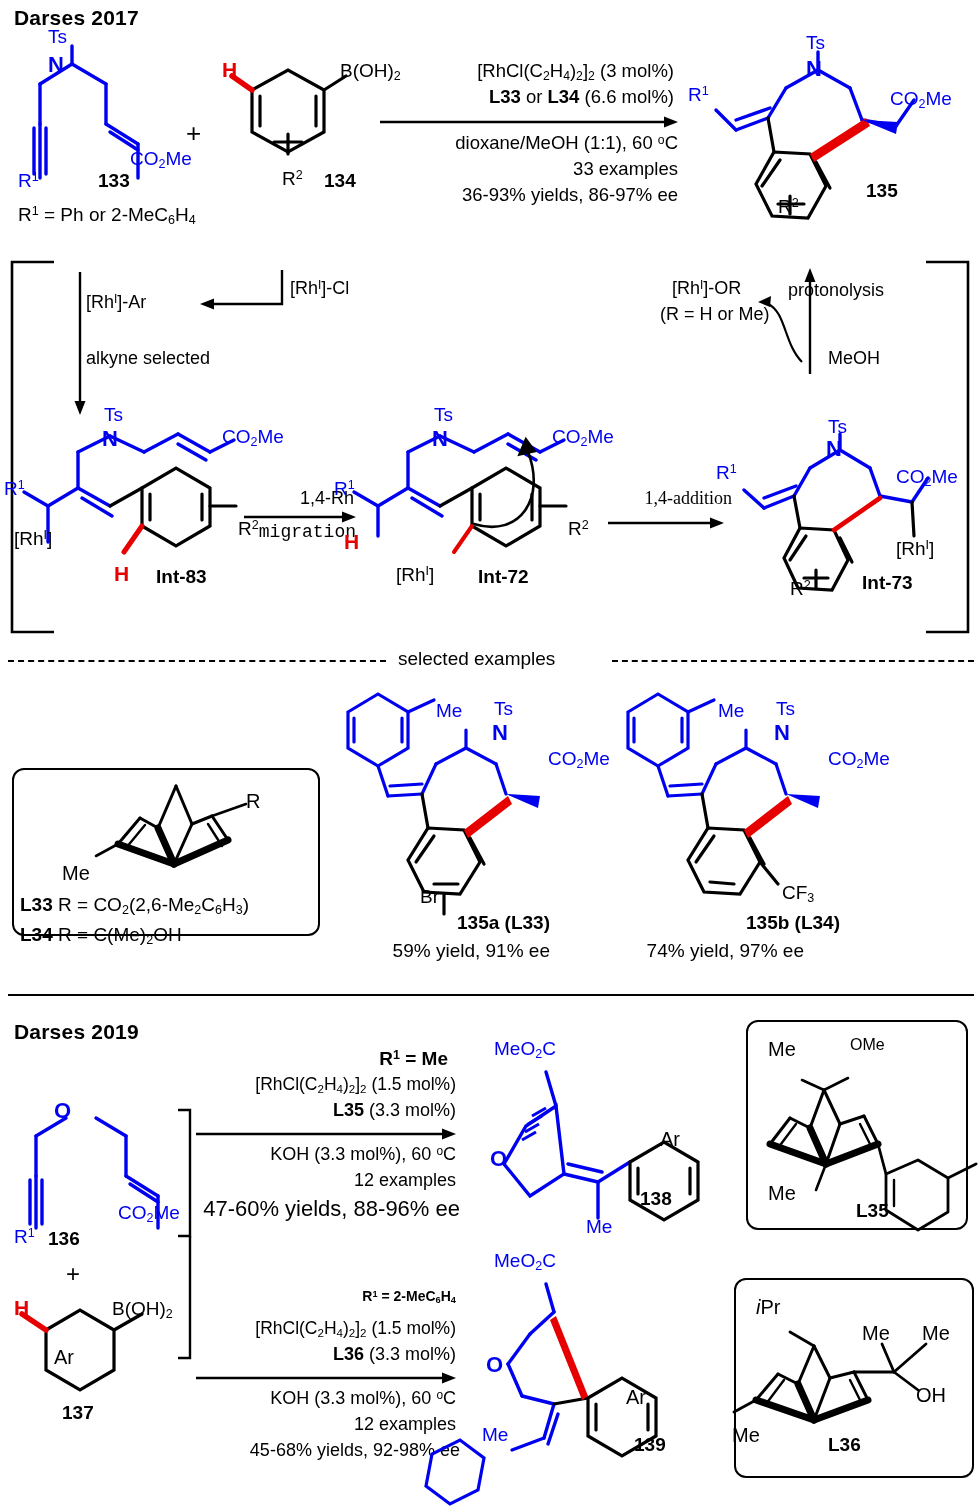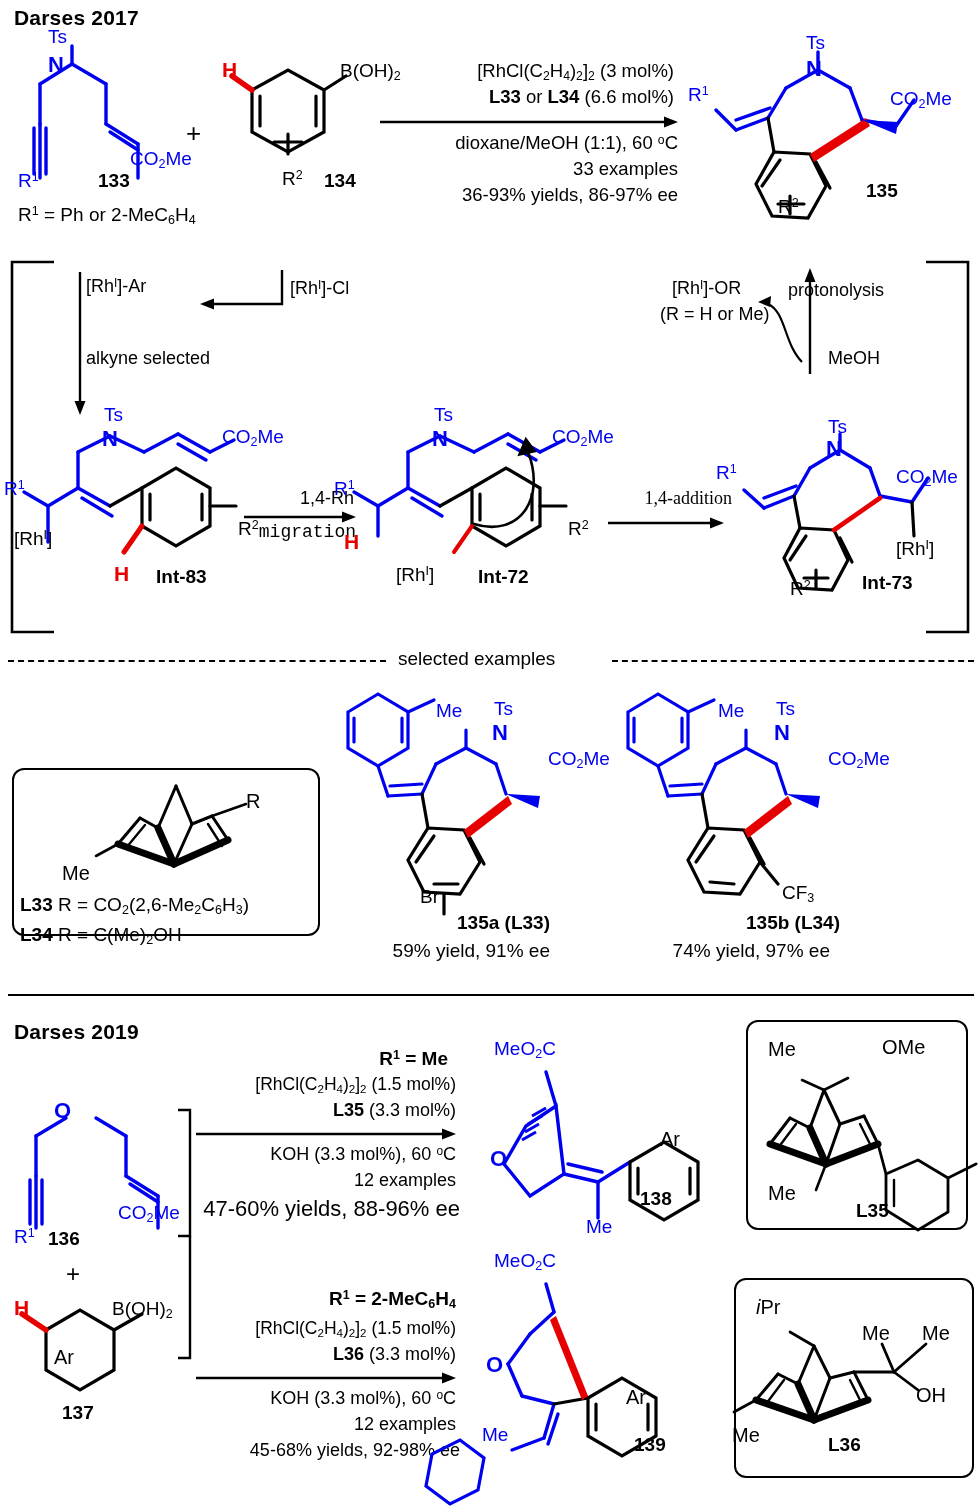--- a/index.html
+++ b/index.html
@@ -114,21 +114,21 @@
 <svg class="abs" style="left:6px;top:258px;" width="968" height="378">
   <polyline points="48,4 6,4 6,374 48,374" stroke="#000" stroke-width="2.6" fill="none"></polyline>
   <polyline points="920,4 962,4 962,374 920,374" stroke="#000" stroke-width="2.6" fill="none"></polyline>
 </svg>
 
 <div class="abs small" style="left:290px;top:278px;">[Rh<sup>I</sup>]-Cl</div>
 <svg class="abs" style="left:190px;top:268px;" width="130" height="60">
   <polyline points="92,2 92,36 22,36" stroke="#000" stroke-width="2.4" fill="none"></polyline>
   <polygon points="10,36 24,30.5 24,41.5" fill="#000"></polygon>
 </svg>
-<div class="abs small" style="left:86px;top:276px;">[Rh<sup>I</sup>]-Ar</div>
+<div class="abs small" style="left:86px;top:292px;">[Rh<sup>I</sup>]-Ar</div>
 <svg class="abs" style="left:72px;top:272px;" width="20" height="144">
   <line x1="8" y1="0" x2="8" y2="132" stroke="#000" stroke-width="2.4"></line>
   <polygon points="8,143 2.5,129 13.5,129" fill="#000"></polygon>
 </svg>
 <div class="abs small" style="left:86px;top:348px;">alkyne selected</div>
 
 <div class="abs small" style="left:672px;top:278px;">[Rh<sup>I</sup>]-OR</div>
 <div class="abs small" style="left:660px;top:304px;">(R = H or Me)</div>
 <svg class="abs" style="left:790px;top:266px;" width="70" height="110">
   <line x1="20" y1="108" x2="20" y2="14" stroke="#000" stroke-width="2.4"></line>
@@ -339,21 +339,21 @@
   </g>
   <polygon points="146,144 190,110 194,118 150,152" fill="#e60000"></polygon>
   <polygon points="188,108 222,110 220,122" fill="#0000f0"></polygon>
 </svg>
 <div class="abs lbl blue" style="left:718px;top:700px;">Me</div>
 <div class="abs lbl blue" style="left:776px;top:698px;">Ts</div>
 <div class="abs lbl blue bold" style="left:774px;top:720px;font-size:22px;">N</div>
 <div class="abs lbl blue" style="left:828px;top:748px;">CO<sub>2</sub>Me</div>
 <div class="abs lbl" style="left:782px;top:882px;">CF<sub>3</sub></div>
 <div class="abs lbl c" style="left:640px;top:912px;width:200px;"><span class="bold">135b</span> <span class="bold">(L34)</span></div>
-<div class="abs lbl c" style="left:630px;top:940px;width:200px;">74% yield, 97% ee</div>
+<div class="abs lbl c" style="left:604px;top:940px;width:200px;">74% yield, 97% ee</div>
 
 <div class="abs divider" style="left:8px;top:994px;width:966px;"></div>
 
 <div class="abs scheme-title" style="left:14px;top:1020px;">Darses 2019</div>
 
 <svg class="abs" style="left:10px;top:1080px;" width="190" height="180" viewBox="0 0 190 180">
   <g stroke="#0000f0" stroke-width="3.4" fill="none" stroke-linecap="round">
     <line x1="56" y1="38" x2="26" y2="56"></line>
     <line x1="86" y1="38" x2="116" y2="56"></line>
     <line x1="26" y1="56" x2="26" y2="96"></line>
@@ -446,25 +446,25 @@
     <path d="M2,92 L58,112" stroke-width="7"></path>
     <path d="M58,112 L72,72" stroke-width="3"></path>
     <path d="M58,112 L48,138" stroke-width="2.6"></path>
     <path d="M110,92 L118,122" stroke-width="2.8"></path>
     <polygon points="118,122 150,108 180,126 180,160 150,178 118,158" stroke-width="2.8"></polygon>
     <path d="M126,128 L126,154" stroke-width="2.4"></path>
     <path d="M180,126 L208,112" stroke-width="2.8"></path>
   </g>
 </svg>
 <div class="abs lbl" style="left:768px;top:1038px;font-size:20px;">Me</div>
-<div class="abs lbl" style="left:850px;top:1036px;font-size:20px;margin-left:32px;">OMe</div>
+<div class="abs lbl" style="left:850px;top:1036px;font-size:16px;">OMe</div>
 <div class="abs lbl" style="left:768px;top:1182px;font-size:20px;">Me</div>
 <div class="abs lblb" style="left:856px;top:1200px;">L35</div>
 
-<div class="abs cond c bold" style="left:190px;top:1288px;width:266px;font-size:19px;">R<sup>1</sup> = 2-MeC<sub>6</sub>H<sub>4</sub></div>
+<div class="abs cond c bold" style="left:190px;top:1288px;width:266px;font-size:14px;">R<sup>1</sup> = 2-MeC<sub>6</sub>H<sub>4</sub></div>
 <div class="abs cond c" style="left:190px;top:1318px;width:266px;font-size:17.5px;">[RhCl(C<sub>2</sub>H<sub>4</sub>)<sub>2</sub>]<sub>2</sub> (1.5 mol%)</div>
 <div class="abs cond c" style="left:190px;top:1344px;width:266px;font-size:18px;"><span class="bold">L36</span> (3.3 mol%)</div>
 <svg class="abs" style="left:196px;top:1372px;" width="262" height="14">
   <line x1="0" y1="6" x2="248" y2="6" stroke="#000" stroke-width="2.6"></line>
   <polygon points="260,6 246,0.5 246,11.5" fill="#000"></polygon>
 </svg>
 <div class="abs cond c" style="left:190px;top:1388px;width:266px;font-size:18px;">KOH (3.3 mol%), 60 <sup>o</sup>C</div>
 <div class="abs cond c" style="left:190px;top:1414px;width:266px;font-size:18px;">12 examples</div>
 <div class="abs cond c" style="left:186px;top:1440px;width:274px;font-size:18px;">45-68% yields, 92-98% ee</div>
 

